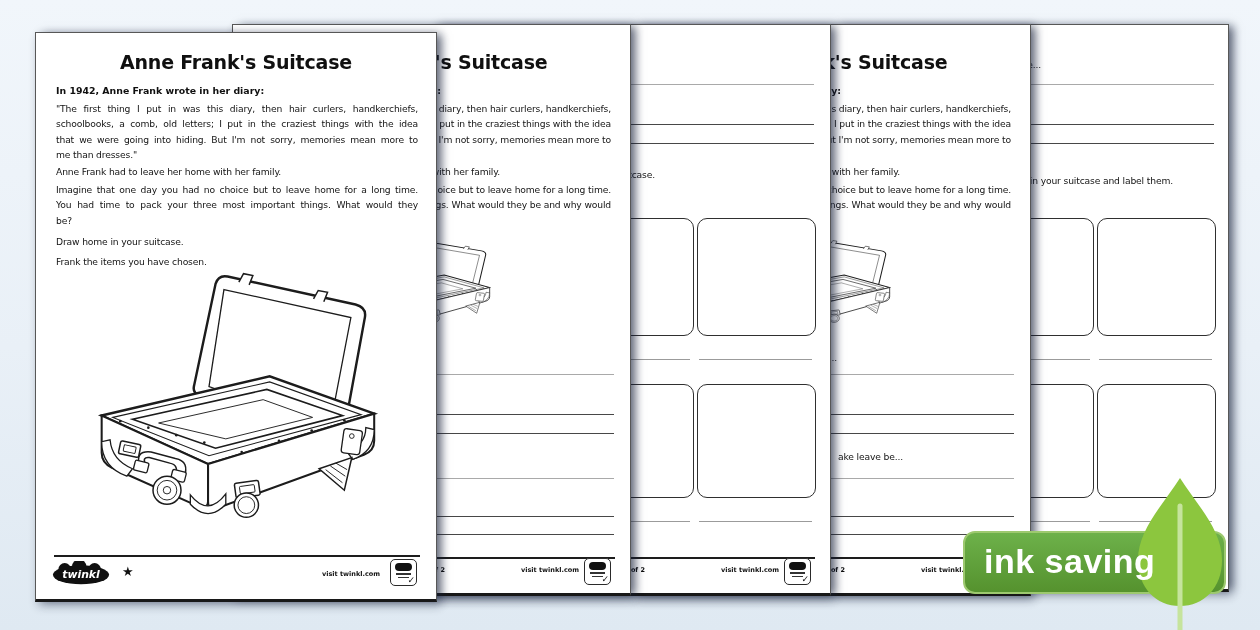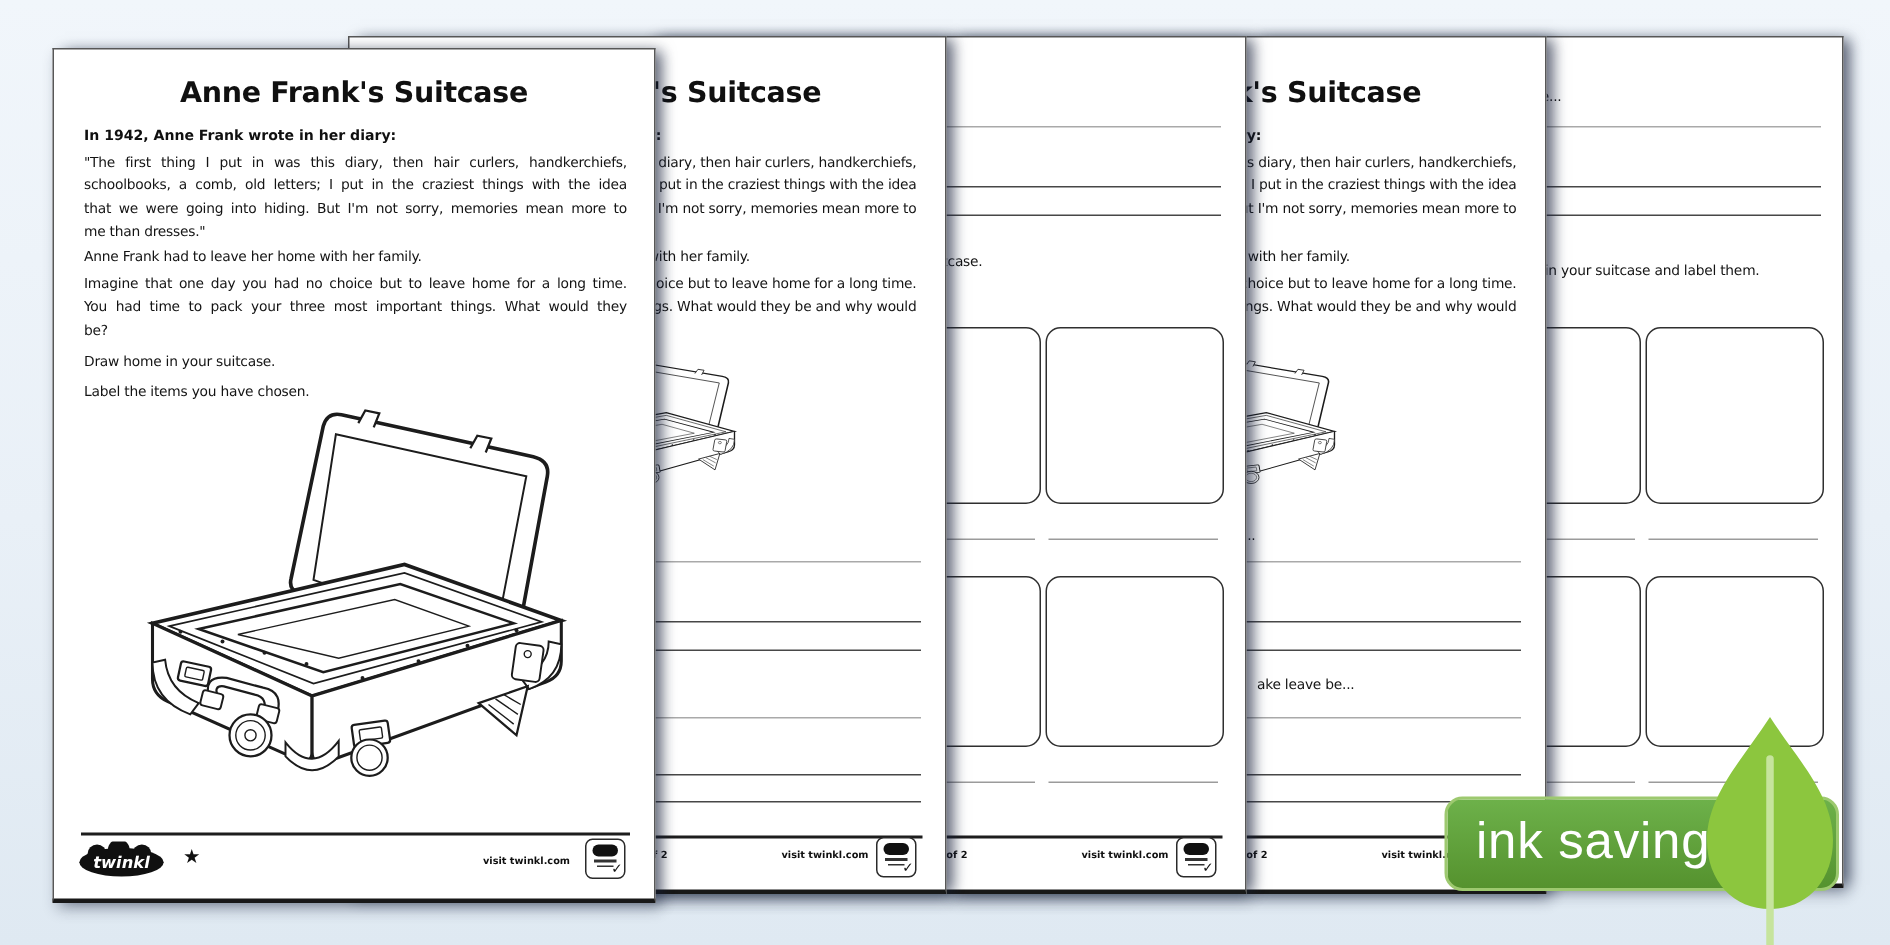--- a/index.html
+++ b/index.html
@@ -28,21 +28,21 @@
          border-radius:5px;background:#fff;}
   .stamp .cloud{width:17px;height:8px;background:#111;border-radius:5px;margin:3px auto 2px auto;}
   .stamp .l1{width:15px;height:1.5px;background:#333;margin:2px auto 0 auto;}
   .stamp .l2{width:11px;height:1.5px;background:#333;margin:2px auto 0 auto;}
   .stamp .chk{position:absolute;right:1px;bottom:0;font-size:9px;font-weight:bold;color:#111;}
   .star{font-size:13px;color:#111;}
   .eco-banner{position:absolute;left:963px;top:531px;width:263px;height:63px;box-sizing:border-box;
               background:linear-gradient(180deg,#6db14a,#55922e);
               border:2px solid #9dc96f;border-radius:12px;z-index:60;}
   .eco-text{position:absolute;left:984px;top:531px;height:74px;line-height:61px;font-size:34px;
-            color:#fff;z-index:62;font-family:"Liberation Sans",sans-serif;letter-spacing:.5px;}
+            color:#fff;z-index:62;font-family:"Liberation Sans",sans-serif;letter-spacing:.5px;font-weight:bold;}
   .eco-leaf{position:absolute;left:1128px;top:472px;width:104px;height:164px;z-index:61;}
   .eco-label{position:absolute;left:1128px;top:554px;width:104px;text-align:center;font-size:30px;
              font-weight:bold;color:#fff;z-index:62;font-family:"Liberation Sans",sans-serif;}
 </style>
 </head>
 <body>
 
 <svg width="0" height="0" style="position:absolute" aria-hidden="true">
   <defs>
     <symbol id="suitcase" viewBox="0 0 340 300">
@@ -210,21 +210,21 @@
     <div class="abs t-bold" style="left:20px;top:52px">In 1942, Anne Frank wrote in her diary:</div>
     <div class="abs t-body jline" style="top:68px">"The first thing I put in was this diary, then hair curlers, handkerchiefs,</div>
     <div class="abs t-body jline" style="top:83px">schoolbooks, a comb, old letters; I put in the craziest things with the idea</div>
     <div class="abs t-body jline" style="top:99px">that we were going into hiding. But I'm not sorry, memories mean more to</div>
     <div class="abs t-body" style="left:20px;top:114px">me than dresses."</div>
     <div class="abs t-body" style="left:20px;top:131px">Anne Frank had to leave her home with her family.</div>
     <div class="abs t-body jline" style="top:149px">Imagine that one day you had no choice but to leave home for a long time.</div>
     <div class="abs t-body jline" style="top:164px">You had time to pack your three most important things. What would they</div>
     <div class="abs t-body" style="left:20px;top:180px">be?</div>
     <div class="abs t-body" style="left:20px;top:201px">Draw home in your suitcase.</div>
-    <div class="abs t-body" style="left:20px;top:221px">Label the items you have chosen.</div>
+    <div class="abs t-body" style="left:20px;top:221px">Frank the items you have chosen.</div>
     <svg class="abs" viewBox="0 0 340 300" style="left:40px;top:236px;width:322px;height:280px">
         <use href="#suitcase"></use>
       </svg>
     <div class="frule" style="left:18px;top:522px;width:366px"></div>
     <svg class="abs" viewBox="0 0 64 26" style="left:16px;top:528px;width:58px;height:24px">
       <ellipse cx="32" cy="15" rx="31" ry="10.5" fill="#101010"></ellipse>
       <circle cx="14" cy="9" r="7" fill="#101010"></circle>
       <circle cx="30" cy="6" r="8" fill="#101010"></circle>
       <circle cx="47" cy="9" r="7" fill="#101010"></circle>
       <text x="32" y="19" text-anchor="middle" font-size="12" font-style="italic" font-weight="bold" fill="#ffffff" font-family="DejaVu Sans, sans-serif">twinkl</text>

